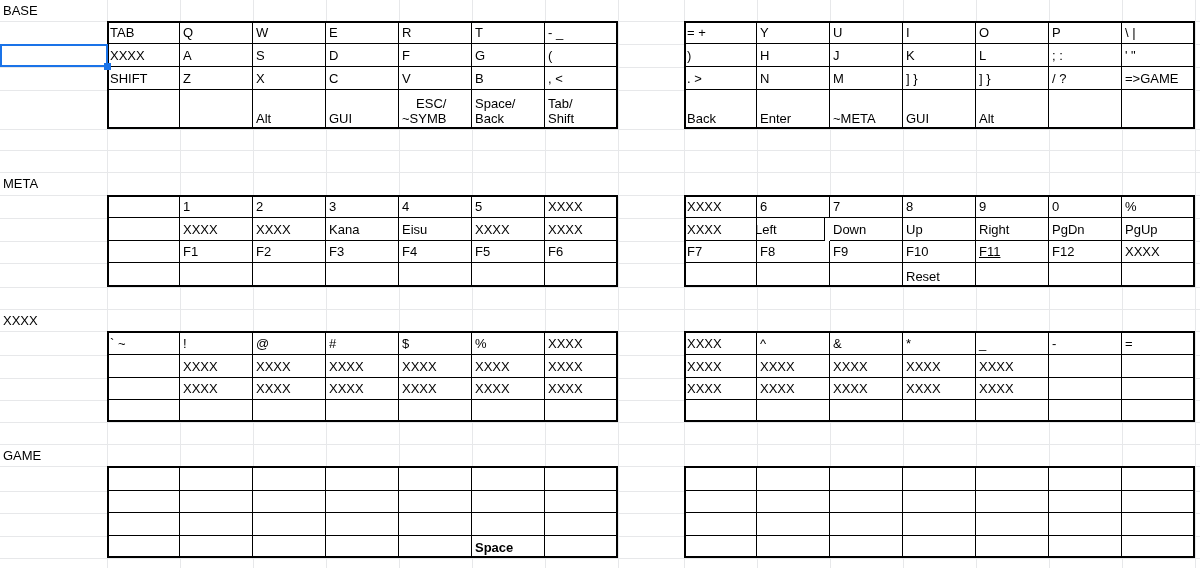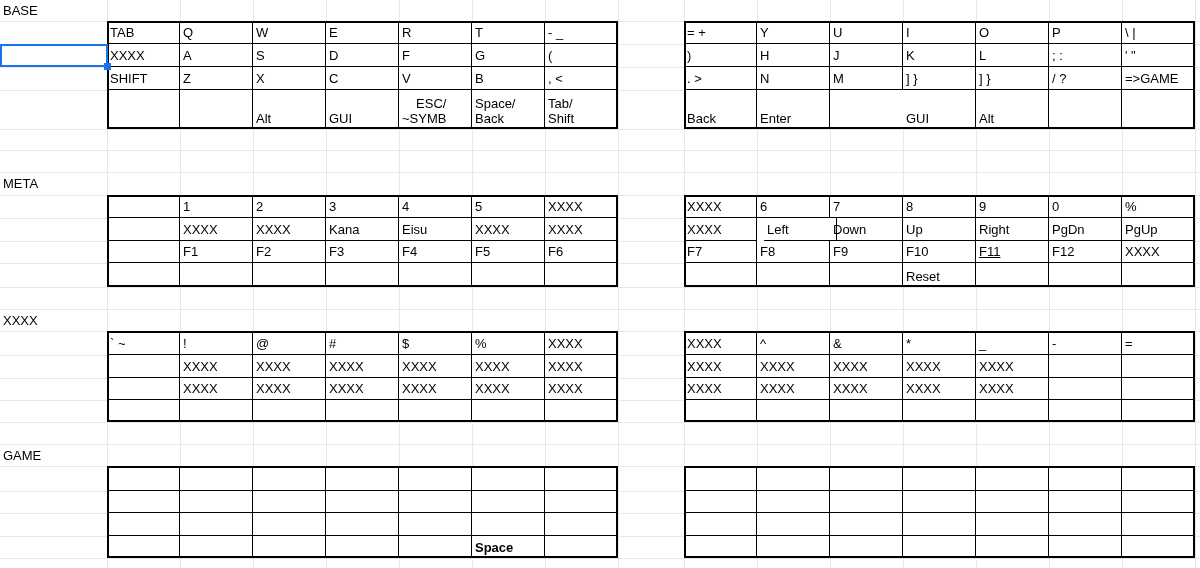--- a/index.html
+++ b/index.html
@@ -135,20 +135,21 @@
       <div class="cell" style="left: 436px; top: 21px; width: 73px; height: 23px; border-bottom: 1.5px solid rgb(0, 0, 0);">' "</div>
       <div class="cell" style="left: -2px; top: 44px; width: 73px; height: 23px; border-right: 1.5px solid rgb(0, 0, 0); border-bottom: 1.5px solid rgb(0, 0, 0);">. &gt;</div>
       <div class="cell" style="left: 71px; top: 44px; width: 73px; height: 23px; border-right: 1.5px solid rgb(0, 0, 0); border-bottom: 1.5px solid rgb(0, 0, 0);">N</div>
       <div class="cell" style="left: 144px; top: 44px; width: 73px; height: 23px; border-right: 1.5px solid rgb(0, 0, 0); border-bottom: 1.5px solid rgb(0, 0, 0);">M</div>
       <div class="cell" style="left: 217px; top: 44px; width: 73px; height: 23px; border-right: 1.5px solid rgb(0, 0, 0); border-bottom: 1.5px solid rgb(0, 0, 0);">] }</div>
       <div class="cell" style="left: 290px; top: 44px; width: 73px; height: 23px; border-right: 1.5px solid rgb(0, 0, 0); border-bottom: 1.5px solid rgb(0, 0, 0);">] }</div>
       <div class="cell" style="left: 363px; top: 44px; width: 73px; height: 23px; border-right: 1.5px solid rgb(0, 0, 0); border-bottom: 1.5px solid rgb(0, 0, 0);">/ ?</div>
       <div class="cell" style="left: 436px; top: 44px; width: 73px; height: 23px; border-bottom: 1.5px solid rgb(0, 0, 0);">=&gt;GAME</div>
       <div class="cell" style="left: -2px; top: 67px; width: 73px; height: 39px; border-right: 1.5px solid rgb(0, 0, 0);">Back</div>
       <div class="cell" style="left: 71px; top: 67px; width: 73px; height: 39px; border-right: 1.5px solid rgb(0, 0, 0);">Enter</div>
+      <div class="cell" style="left: 144px; top: 67px; width: 73px; height: 39px; border-right: 1.5px solid rgb(0, 0, 0);">~META</div>
       <div class="cell" style="left: 217px; top: 67px; width: 73px; height: 39px; border-right: 1.5px solid rgb(0, 0, 0);">GUI</div>
       <div class="cell" style="left: 290px; top: 67px; width: 73px; height: 39px; border-right: 1.5px solid rgb(0, 0, 0);">Alt</div>
       <div class="cell" style="left: 363px; top: 67px; width: 73px; height: 39px; border-right: 1.5px solid rgb(0, 0, 0);"></div>
       <div class="cell" style="left: 436px; top: 67px; width: 73px; height: 39px;"></div>
     </div>
     <div class="tbl" style="left: 107px; top: 195px; width: 511px; height: 92px; border-color: rgb(0, 0, 0);">
       <div class="cell" style="left: -2px; top: -2px; width: 73px; height: 23px; border-right: 1.5px solid rgb(0, 0, 0); border-bottom: 1.5px solid rgb(0, 0, 0);"></div>
       <div class="cell" style="left: 71px; top: -2px; width: 73px; height: 23px; border-right: 1.5px solid rgb(0, 0, 0); border-bottom: 1.5px solid rgb(0, 0, 0);">1</div>
       <div class="cell" style="left: 144px; top: -2px; width: 73px; height: 23px; border-right: 1.5px solid rgb(0, 0, 0); border-bottom: 1.5px solid rgb(0, 0, 0);">2</div>
       <div class="cell" style="left: 217px; top: -2px; width: 73px; height: 23px; border-right: 1.5px solid rgb(0, 0, 0); border-bottom: 1.5px solid rgb(0, 0, 0);">3</div>
@@ -179,21 +180,21 @@
     </div>
     <div class="tbl" style="left: 684px; top: 195px; width: 511px; height: 92px; border-color: rgb(0, 0, 0);">
       <div class="cell" style="left: -2px; top: -2px; width: 73px; height: 23px; border-right: 1.5px solid rgb(0, 0, 0); border-bottom: 1.5px solid rgb(0, 0, 0);">XXXX</div>
       <div class="cell" style="left: 71px; top: -2px; width: 73px; height: 23px; border-right: 1.5px solid rgb(0, 0, 0); border-bottom: 1.5px solid rgb(0, 0, 0);">6</div>
       <div class="cell" style="left: 144px; top: -2px; width: 73px; height: 23px; border-right: 1.5px solid rgb(0, 0, 0); border-bottom: 1.5px solid rgb(0, 0, 0);">7</div>
       <div class="cell" style="left: 217px; top: -2px; width: 73px; height: 23px; border-right: 1.5px solid rgb(0, 0, 0); border-bottom: 1.5px solid rgb(0, 0, 0);">8</div>
       <div class="cell" style="left: 290px; top: -2px; width: 73px; height: 23px; border-right: 1.5px solid rgb(0, 0, 0); border-bottom: 1.5px solid rgb(0, 0, 0);">9</div>
       <div class="cell" style="left: 363px; top: -2px; width: 73px; height: 23px; border-right: 1.5px solid rgb(0, 0, 0); border-bottom: 1.5px solid rgb(0, 0, 0);">0</div>
       <div class="cell" style="left: 436px; top: -2px; width: 73px; height: 23px; border-bottom: 1.5px solid rgb(0, 0, 0);">%</div>
       <div class="cell" style="left: -2px; top: 21px; width: 73px; height: 23px; border-right: 1.5px solid rgb(0, 0, 0); border-bottom: 1.5px solid rgb(0, 0, 0);">XXXX</div>
-      <div class="cell" style="left: 78px; top: 21px; width: 73px; height: 23px; border-right: 1.5px solid rgb(0, 0, 0); border-bottom: 1.5px solid rgb(0, 0, 0);">Left</div>
+      <div class="cell" style="left: 66px; top: 21px; width: 73px; height: 23px; border-right: 1.5px solid rgb(0, 0, 0); border-bottom: 1.5px solid rgb(0, 0, 0);">Left</div>
       <div class="cell" style="left: 144px; top: 21px; width: 73px; height: 23px; border-right: 1.5px solid rgb(0, 0, 0); border-bottom: 1.5px solid rgb(0, 0, 0);">Down</div>
       <div class="cell" style="left: 217px; top: 21px; width: 73px; height: 23px; border-right: 1.5px solid rgb(0, 0, 0); border-bottom: 1.5px solid rgb(0, 0, 0);">Up</div>
       <div class="cell" style="left: 290px; top: 21px; width: 73px; height: 23px; border-right: 1.5px solid rgb(0, 0, 0); border-bottom: 1.5px solid rgb(0, 0, 0);">Right</div>
       <div class="cell" style="left: 363px; top: 21px; width: 73px; height: 23px; border-right: 1.5px solid rgb(0, 0, 0); border-bottom: 1.5px solid rgb(0, 0, 0);">PgDn</div>
       <div class="cell" style="left: 436px; top: 21px; width: 73px; height: 23px; border-bottom: 1.5px solid rgb(0, 0, 0);">PgUp</div>
       <div class="cell" style="left: -2px; top: 44px; width: 73px; height: 22px; border-right: 1.5px solid rgb(0, 0, 0); border-bottom: 1.5px solid rgb(0, 0, 0);">F7</div>
       <div class="cell" style="left: 71px; top: 44px; width: 73px; height: 22px; border-right: 1.5px solid rgb(0, 0, 0); border-bottom: 1.5px solid rgb(0, 0, 0);">F8</div>
       <div class="cell" style="left: 144px; top: 44px; width: 73px; height: 22px; border-right: 1.5px solid rgb(0, 0, 0); border-bottom: 1.5px solid rgb(0, 0, 0);">F9</div>
       <div class="cell" style="left: 217px; top: 44px; width: 73px; height: 22px; border-right: 1.5px solid rgb(0, 0, 0); border-bottom: 1.5px solid rgb(0, 0, 0);">F10</div>
       <div class="cell" style="left: 290px; top: 44px; width: 73px; height: 22px; border-right: 1.5px solid rgb(0, 0, 0); border-bottom: 1.5px solid rgb(0, 0, 0); text-decoration: underline;">F11</div>

